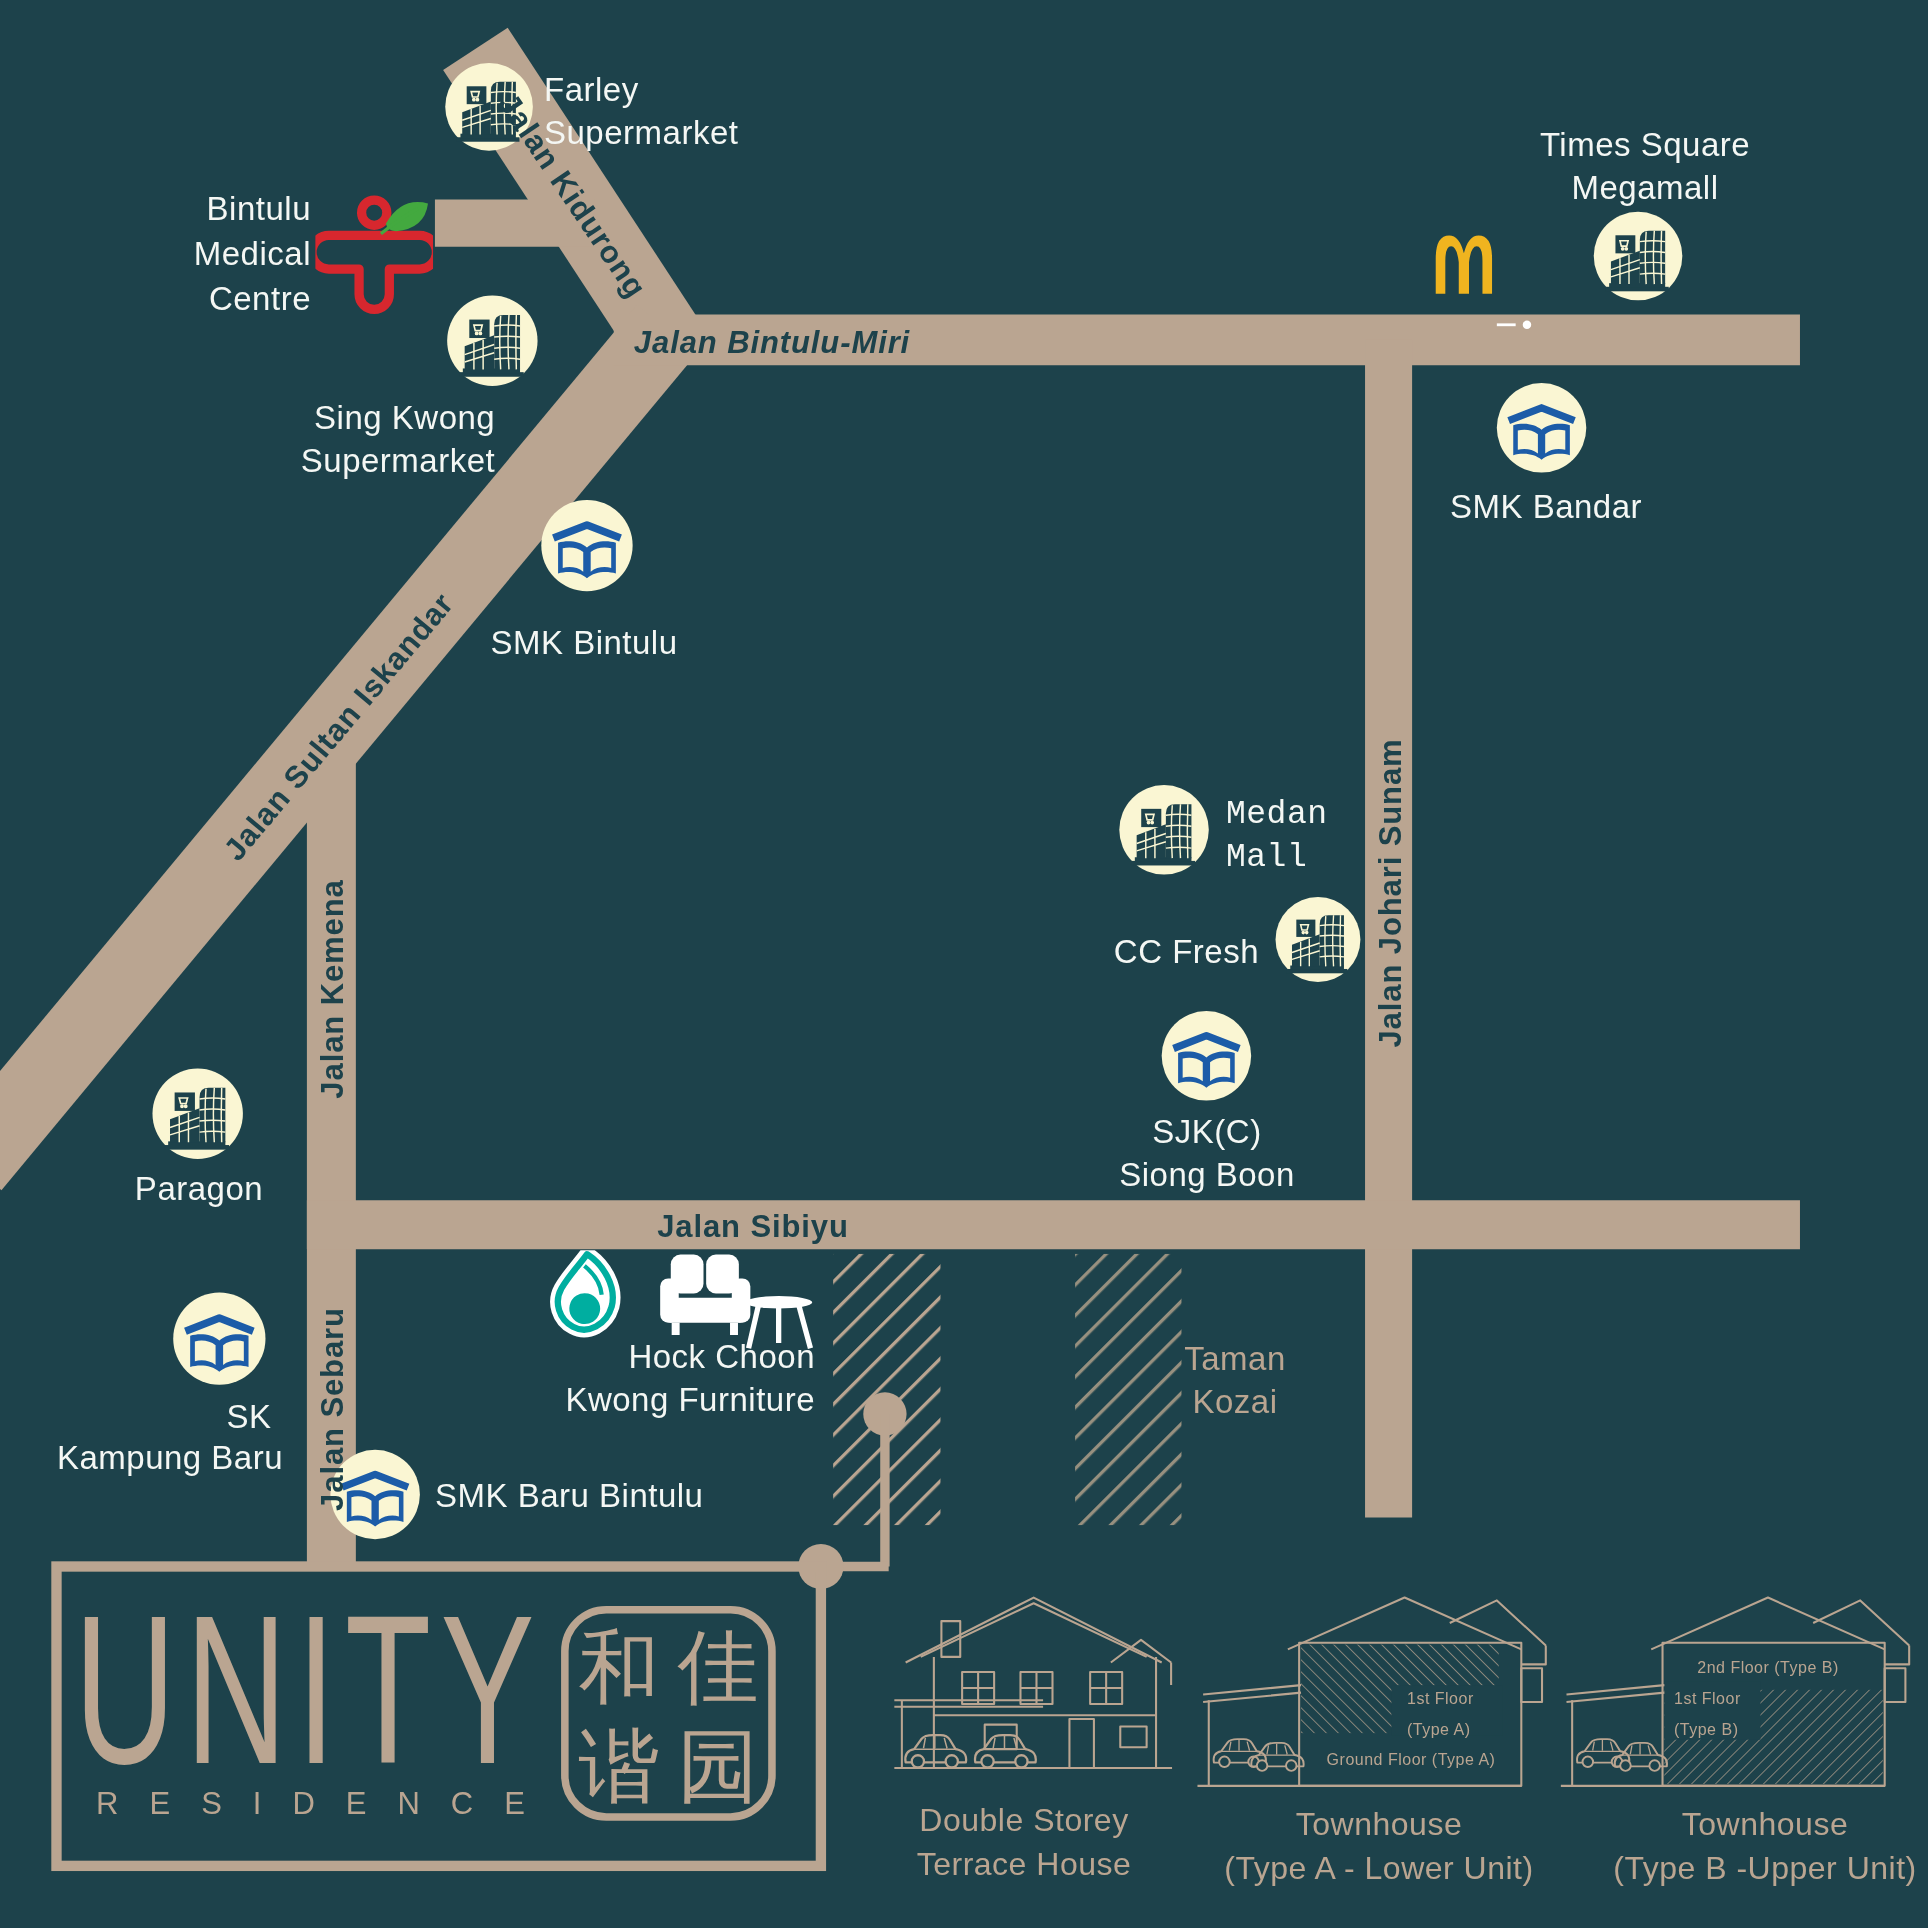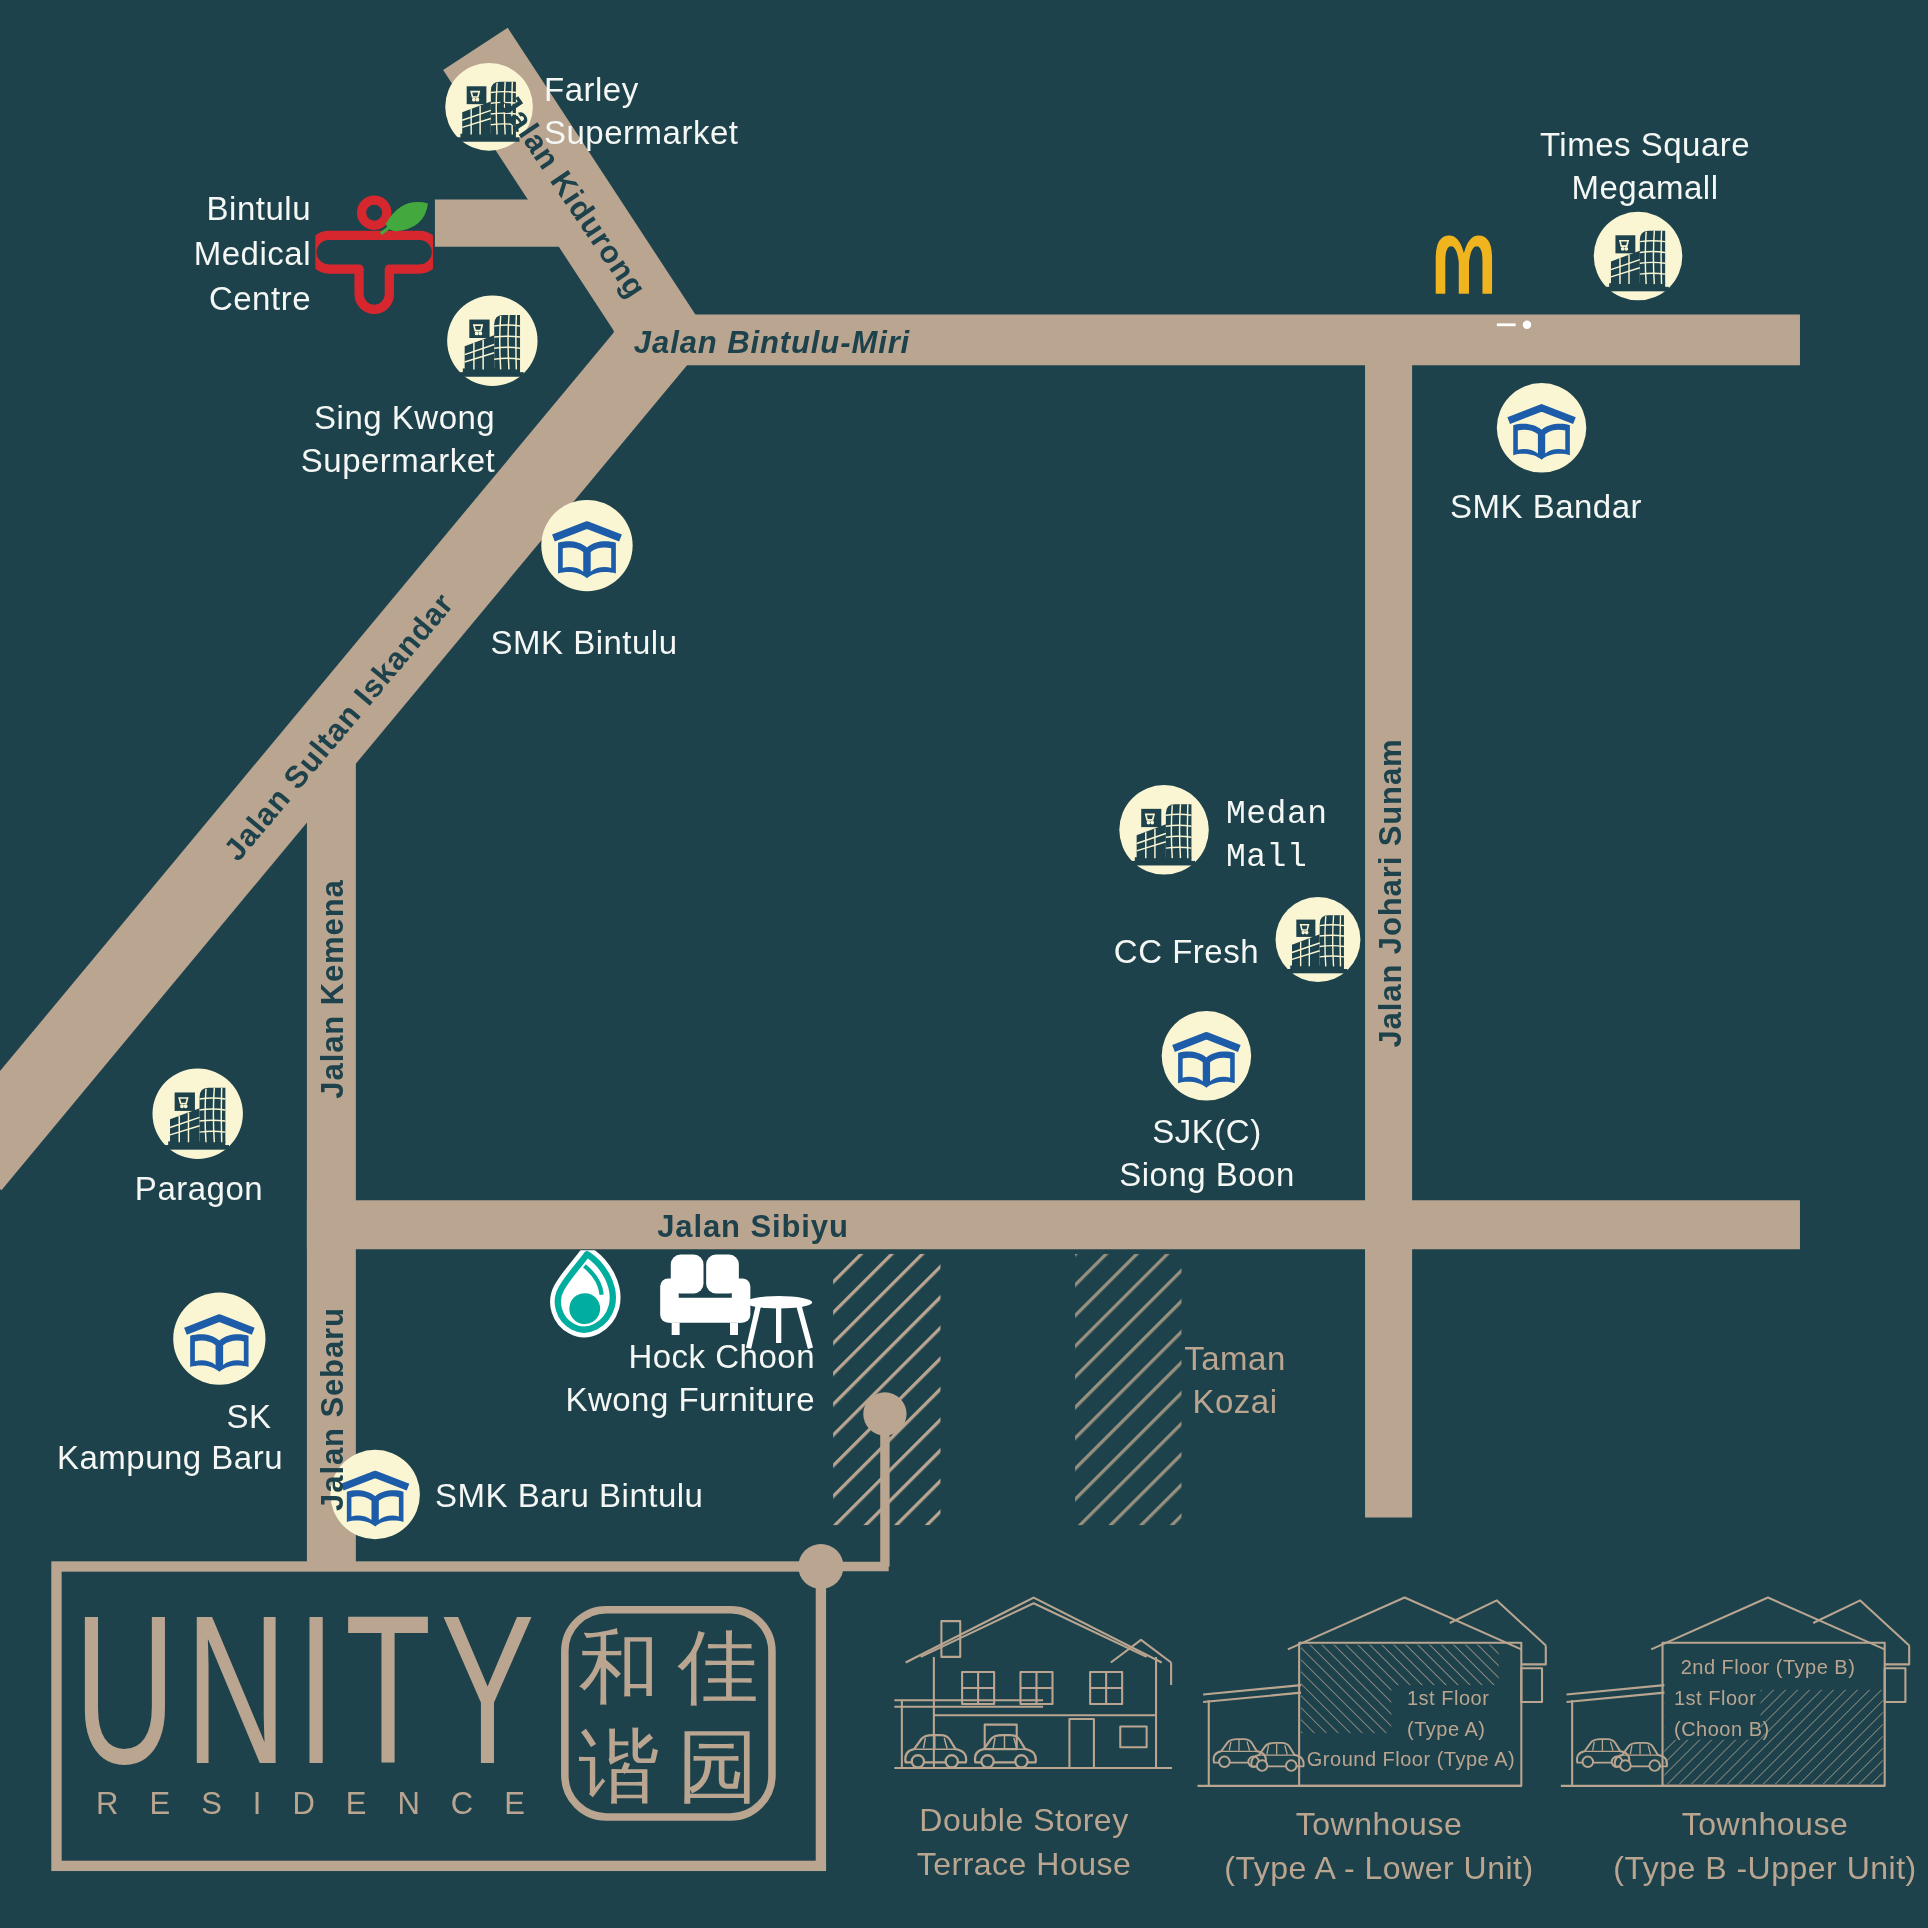--- a/index.html
+++ b/index.html
@@ -17,21 +17,21 @@
     letter-spacing:0.5px;
   }
   .lbl.l{transform:translate(0,-50%);text-align:left;}
   .lbl.r{transform:translate(-100%,-50%);text-align:right;}
   .road-lbl{
     position:absolute;color:#1D424B;font-weight:700;font-size:31px;
     white-space:nowrap;letter-spacing:0.9px;
   }
   .tan{color:#BAA591;}
   .cap{font-size:32px;line-height:44px;color:#BAA591;font-weight:400;}
-  .floor{font-size:20px;line-height:31px;color:#BAA591;}
+  .floor{font-size:16px;line-height:31px;color:#BAA591;}
   .brand{
     position:absolute;color:#BAA591;font-size:141px;letter-spacing:9.4px;
     font-weight:400;transform:translate(-50%,-50%) scaleY(1.5);white-space:nowrap;
   }
   .brand-sub{
     position:absolute;color:#BAA591;font-size:31px;letter-spacing:31px;
     font-weight:300;transform:translate(-50%,-50%);white-space:nowrap;
   }
   .cjk{
     position:absolute;color:#BAA591;font-size:81px;line-height:81px;
@@ -302,17 +302,17 @@
     </div>
 
     <div class="lbl l floor" style="left:1407px;top:1714px;">
       <div>1st Floor</div>
       <div>(Type A)</div>
     </div>
     <div class="lbl floor" style="left:1411px;top:1759px;">Ground Floor (Type A)</div>
     <div class="lbl floor" style="left:1768px;top:1667px;">2nd Floor (Type B)</div>
     <div class="lbl l floor" style="left:1674px;top:1714px;">
       <div>1st Floor</div>
-      <div>(Choon B)</div>
+      <div>(Type B)</div>
     </div>
   </div>
 </div>
 
 
 </body></html>

